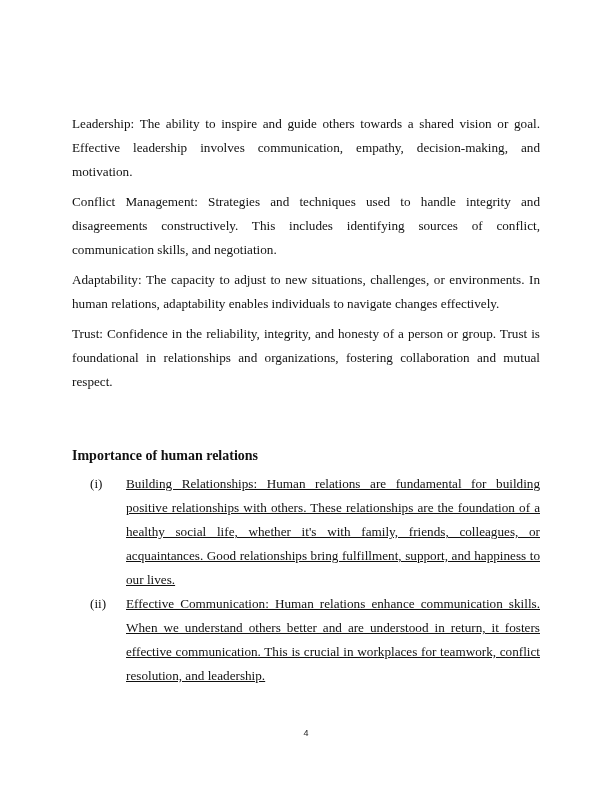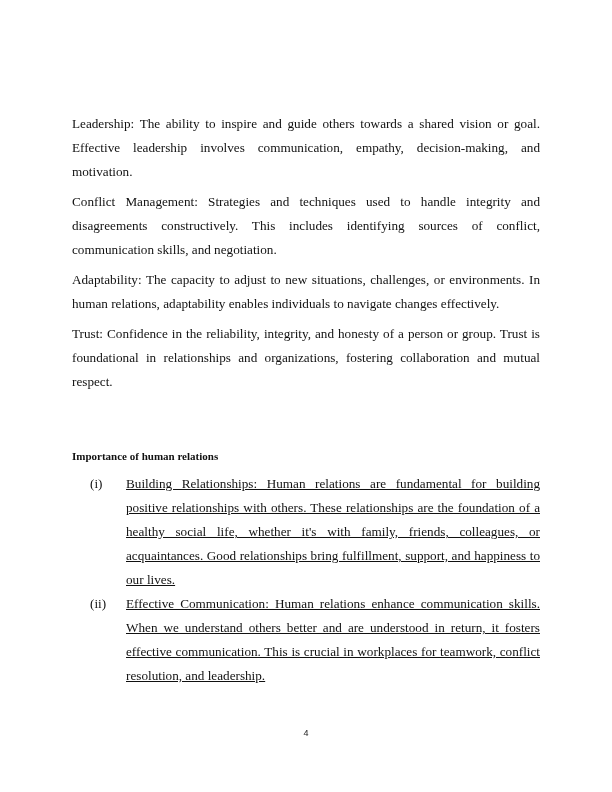--- a/index.html
+++ b/index.html
@@ -26,21 +26,21 @@
     margin: 0 0 6px 0;
     font-size: 13.2px;
     line-height: 24px;
     text-align: justify;
   }
   .para-gap {
     height: 44px;
   }
   h2.heading {
     margin: 0 0 4px 0;
-    font-size: 11px;
+    font-size: 14px;
     font-weight: bold;
     line-height: 24px;
   }
   .list {
     margin: 4px 0 0 0;
     padding: 0;
     list-style: none;
   }
   .list-item {
     display: flex;

